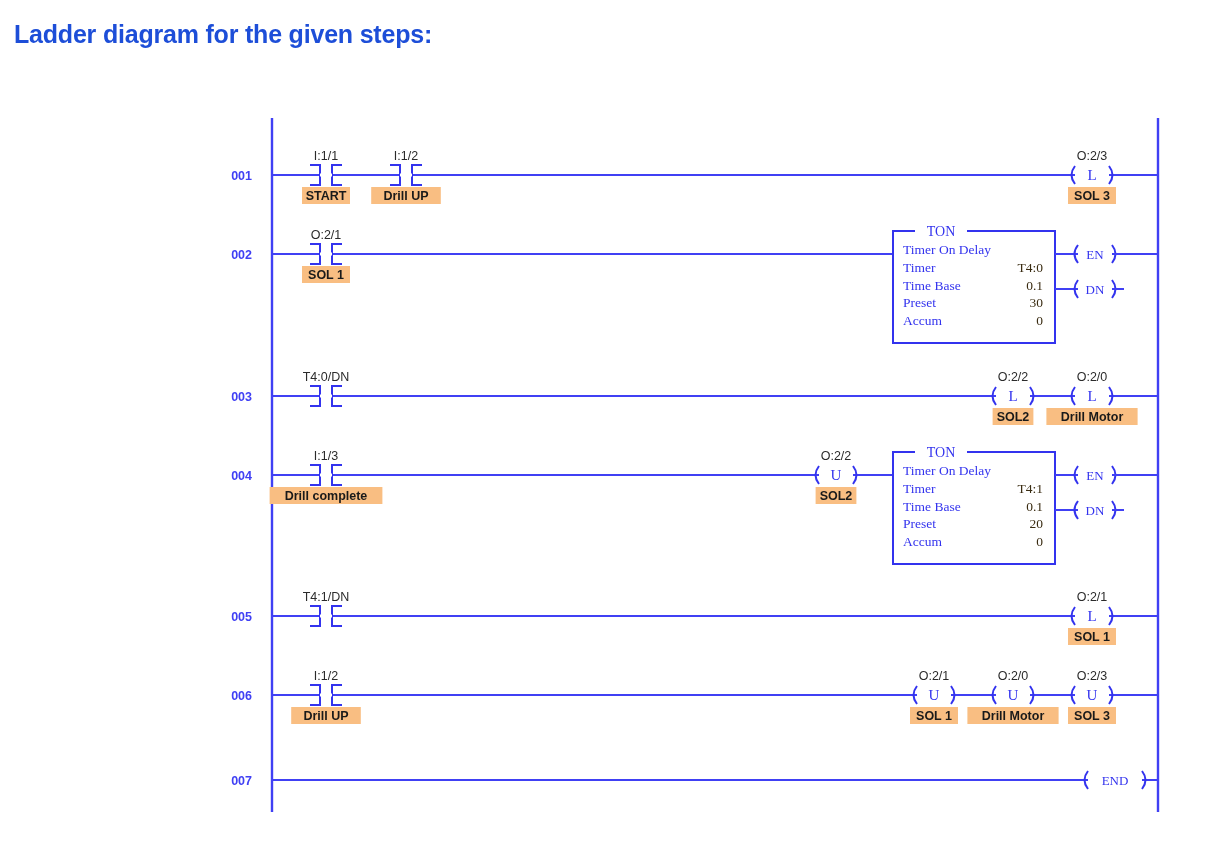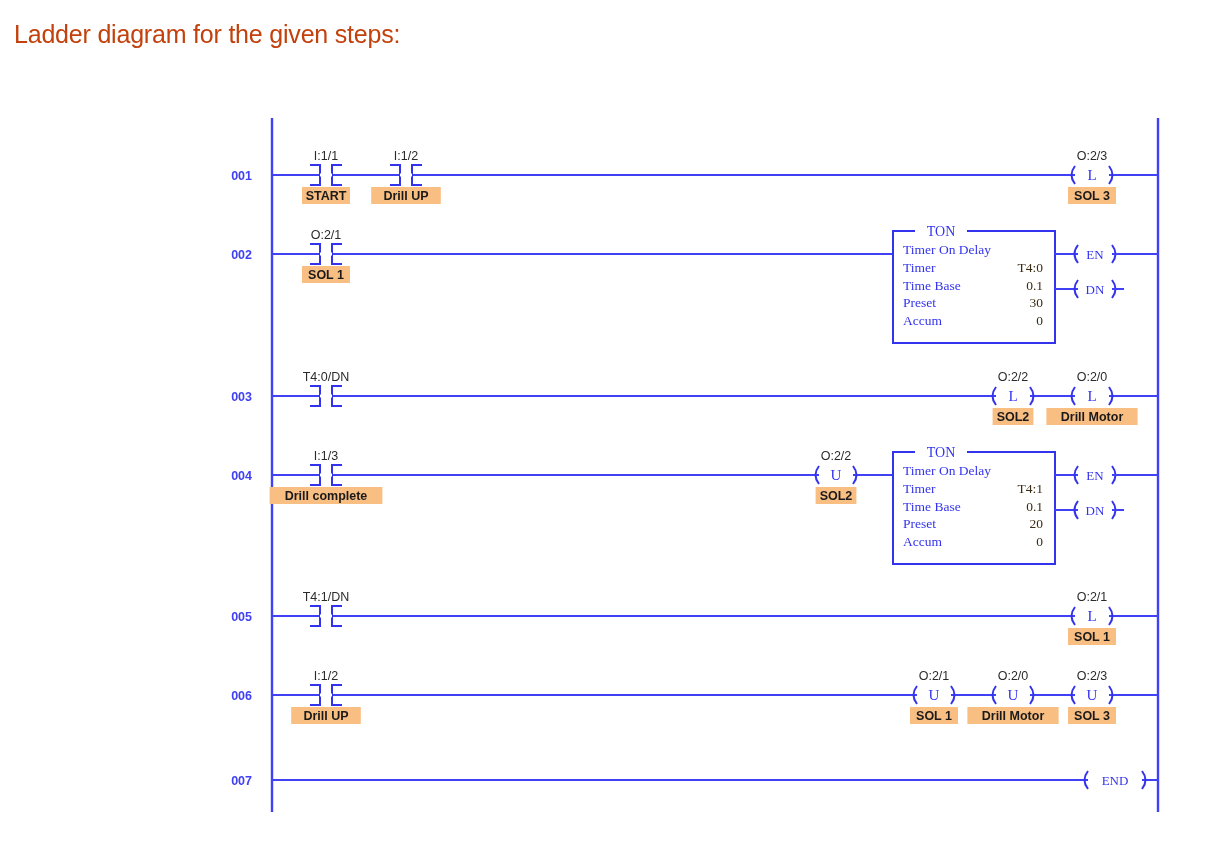--- a/index.html
+++ b/index.html
@@ -7,22 +7,22 @@
     width:1222px;height:860px;
     background:#ffffff;
     font-family:"Liberation Sans", sans-serif;
     position:relative;
     overflow:hidden;
   }
   #title{
     position:absolute;
     left:14px; top:20px;
     font-size:25px;
-    font-weight:normal;
-    color:#c2410c;
+    font-weight:bold;
+    color:#1d4ed8;
     letter-spacing:-0.2px;
     white-space:nowrap;
   }
   #ladder{
     position:absolute;
     left:0; top:0;
     width:1222px; height:860px;
   }
   .rung-num{
     font-family:"Liberation Sans", sans-serif;

